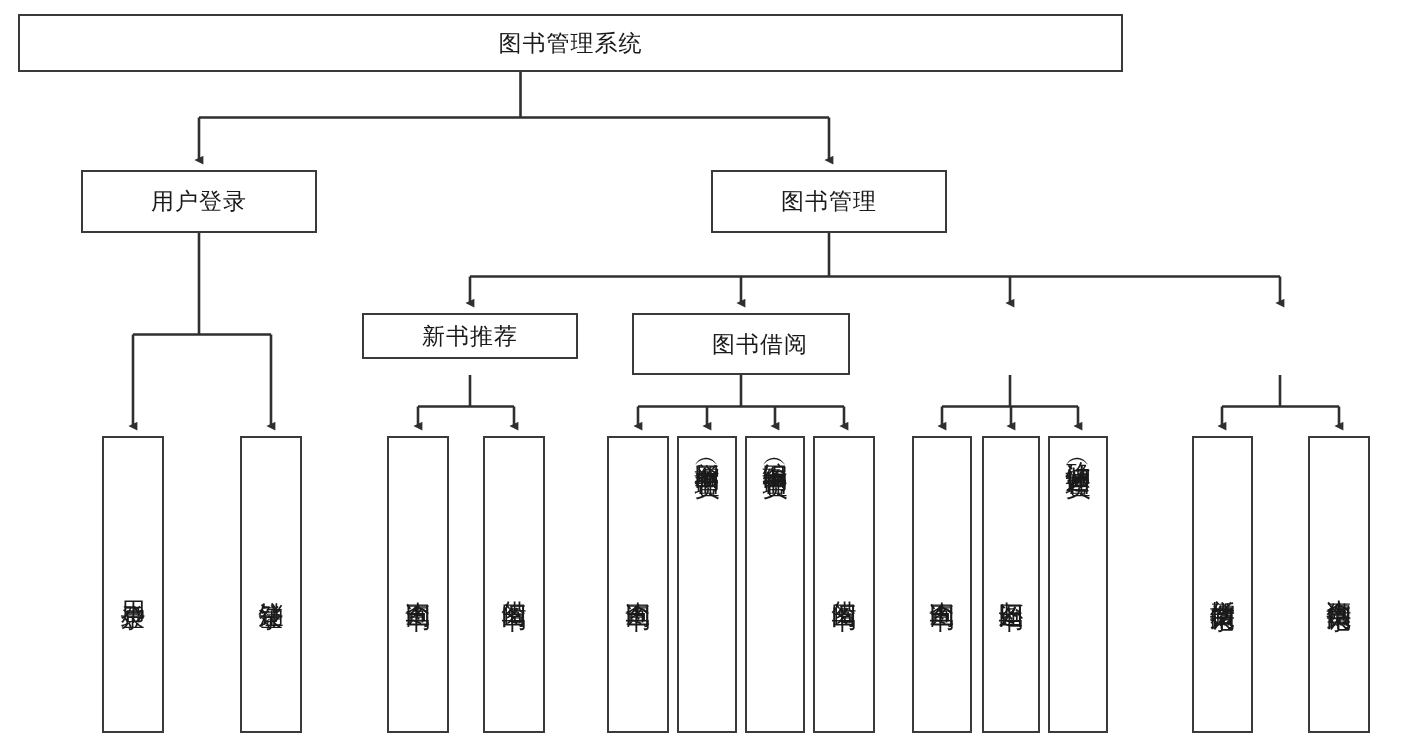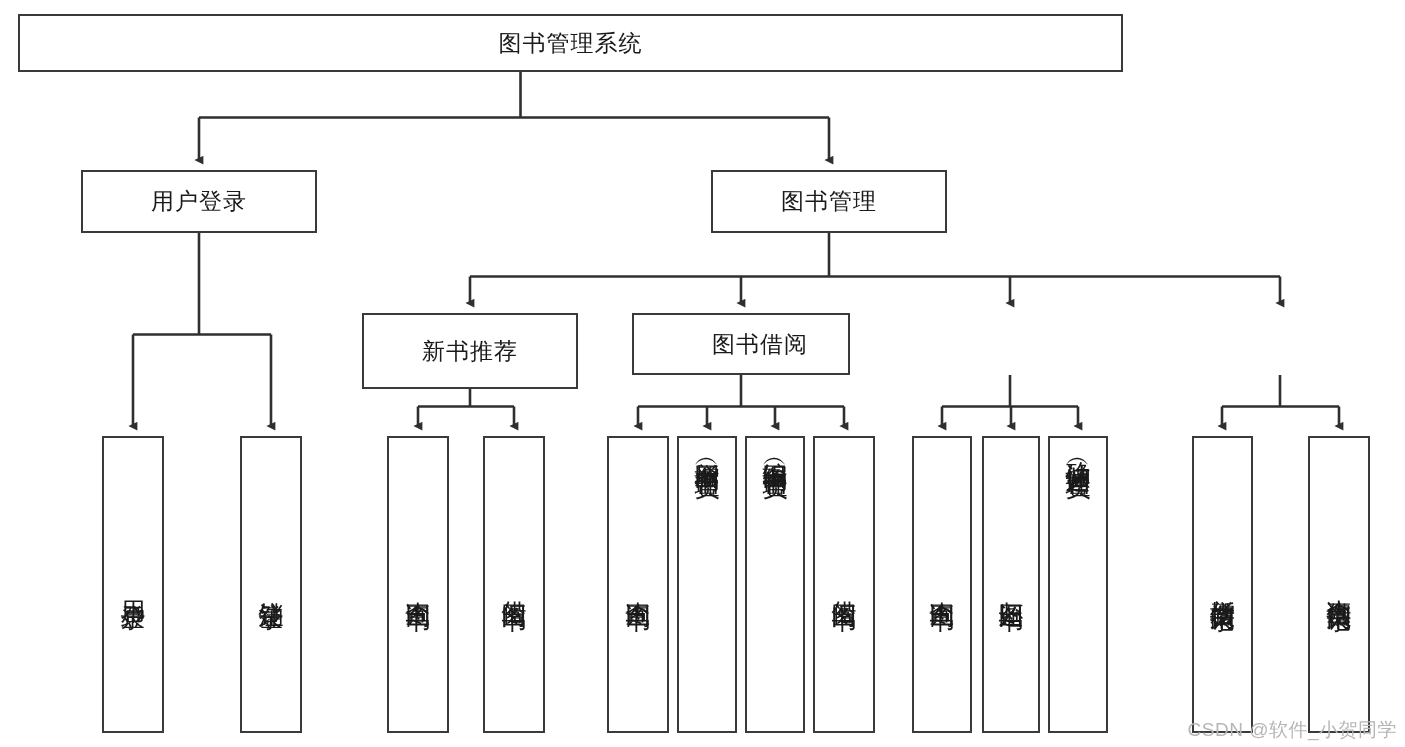--- a/index.html
+++ b/index.html
@@ -124,21 +124,21 @@
     <span class="htext">图书管理系统</span>
   </div>
 
   <div class="node horiz" style="left:81px; top:170px; width:236px; height:63px;">
     <span class="htext">用户登录</span>
   </div>
   <div class="node horiz" style="left:711px; top:170px; width:236px; height:63px;">
     <span class="htext">图书管理</span>
   </div>
 
-  <div class="node horiz" style="left:362px; top:313px; width:216px; height:76px;">
+  <div class="node horiz" style="left:362px; top:313px; width:216px; height:46px;">
     <span class="htext">新书推荐</span>
   </div>
   <div class="node horiz" style="left:632px; top:313px; width:218px; height:62px;padding-left:38px;">
     <span class="htext">图书借阅</span>
   </div>
 
   <div class="node vert" style="left:102px; top:436px; width:62px; height:297px;">
     <span class="vtext">用户登录</span>
   </div>
   <div class="node vert" style="left:240px; top:436px; width:62px; height:297px;">
@@ -175,15 +175,14 @@
     <span class="vtext" style="margin-top:4px;">确认归还（管理员）</span>
   </div>
 
   <div class="node vert" style="left:1192px; top:436px; width:61px; height:297px;">
     <span class="vtext">新增借阅记录</span>
   </div>
   <div class="node vert" style="left:1308px; top:436px; width:62px; height:297px;">
     <span class="vtext">查询借阅记录</span>
   </div>
 
-  <div class="watermark">CSDN @软件_小贺同学</div>
 
 </div>
 
 </body></html>

